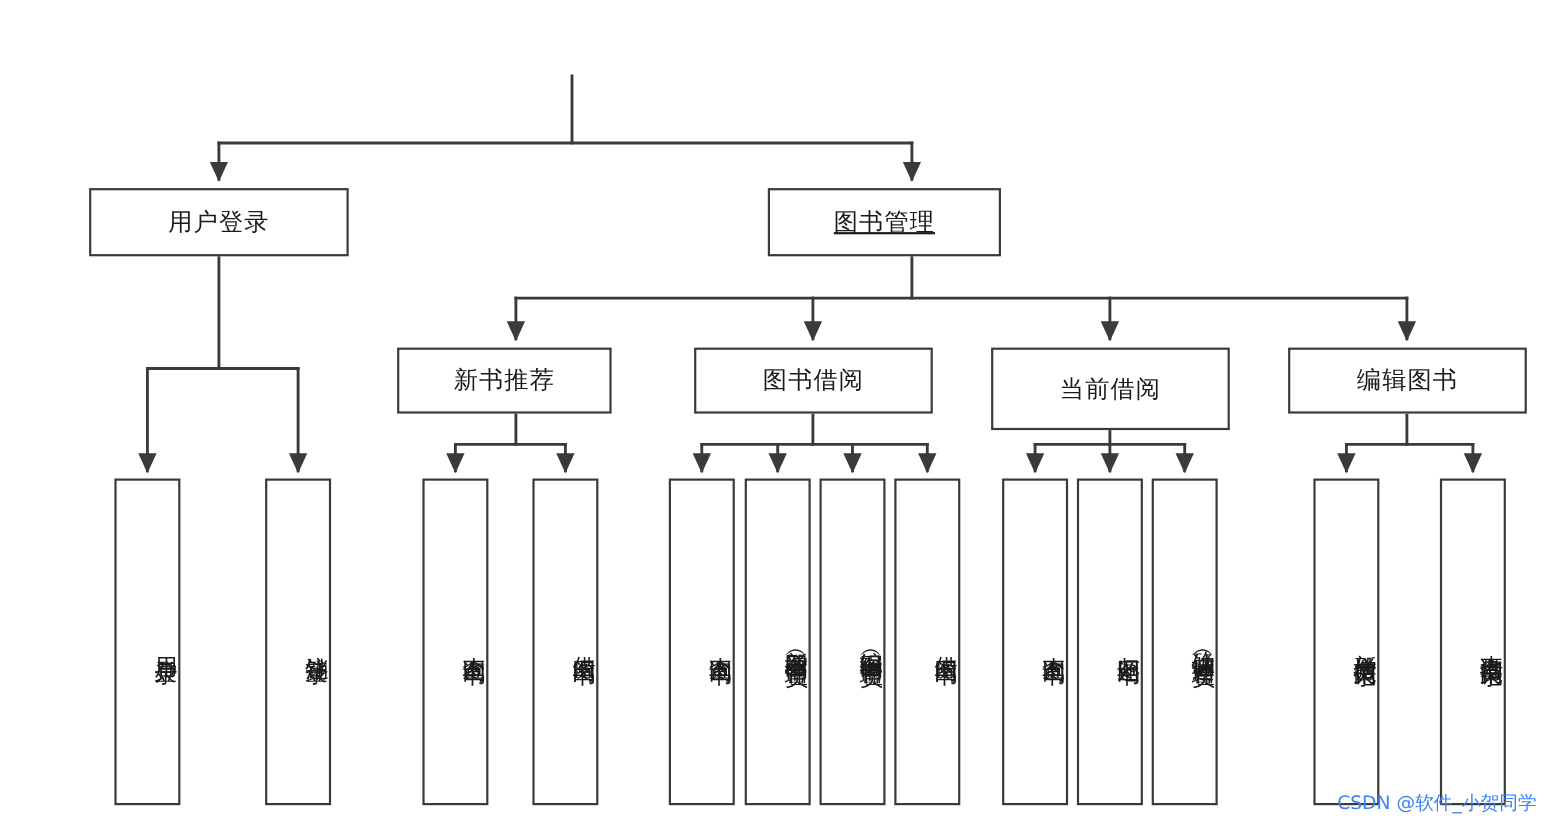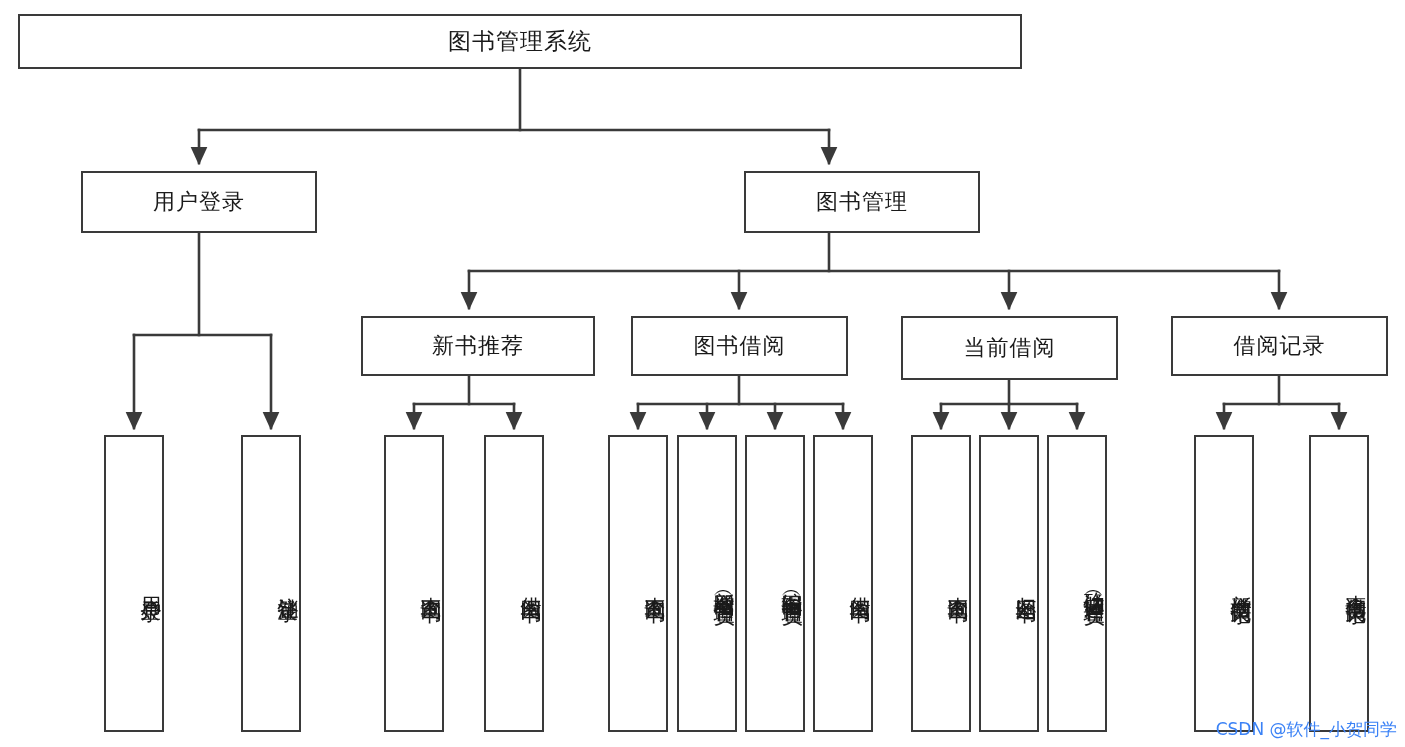--- a/index.html
+++ b/index.html
@@ -118,42 +118,39 @@
       <path d="M 1009 404 L 1009 428" marker-end="url(#arrow)"></path>
       <path d="M 1077 404 L 1077 428" marker-end="url(#arrow)"></path>
 
       <path d="M 1279 376 L 1279 404"></path>
       <path d="M 1224 404 L 1339 404"></path>
       <path d="M 1224 404 L 1224 428" marker-end="url(#arrow)"></path>
       <path d="M 1339 404 L 1339 428" marker-end="url(#arrow)"></path>
     </g>
   </svg>
 
-  <div class="node horiz root" style="left:18px; top:14px; width:1004px; height:55px;">
-    <span>图书管理系统</span>
-  </div>
 
   <div class="node horiz" style="left:81px; top:171px; width:236px; height:62px;">
     <span>用户登录</span>
   </div>
-  <div class="node horiz" style="left:744px; top:171px; width:236px; height:62px;">
+  <div class="node horiz" style="left:698px; top:171px; width:212px; height:62px;text-decoration:underline;">
     <span>图书管理</span>
   </div>
 
-  <div class="node horiz" style="left:361px; top:316px; width:234px; height:60px;">
+  <div class="node horiz" style="left:361px; top:316px; width:195px; height:60px;">
     <span>新书推荐</span>
   </div>
   <div class="node horiz" style="left:631px; top:316px; width:217px; height:60px;align-items:center;">
     <span>图书借阅</span>
   </div>
-  <div class="node horiz" style="left:901px; top:316px; width:217px; height:64px;">
+  <div class="node horiz" style="left:901px; top:316px; width:217px; height:75px;">
     <span>当前借阅</span>
   </div>
   <div class="node horiz" style="left:1171px; top:316px; width:217px; height:60px;">
-    <span>借阅记录</span>
+    <span>编辑图书</span>
   </div>
 
   <div class="node vert" style="left:104px; top:435px; width:60px; height:297px;">
     <span class="vlabel">用户登录</span>
   </div>
   <div class="node vert" style="left:241px; top:435px; width:60px; height:297px;">
     <span class="vlabel">注销登录</span>
   </div>
 
   <div class="node vert" style="left:384px; top:435px; width:60px; height:297px;">

